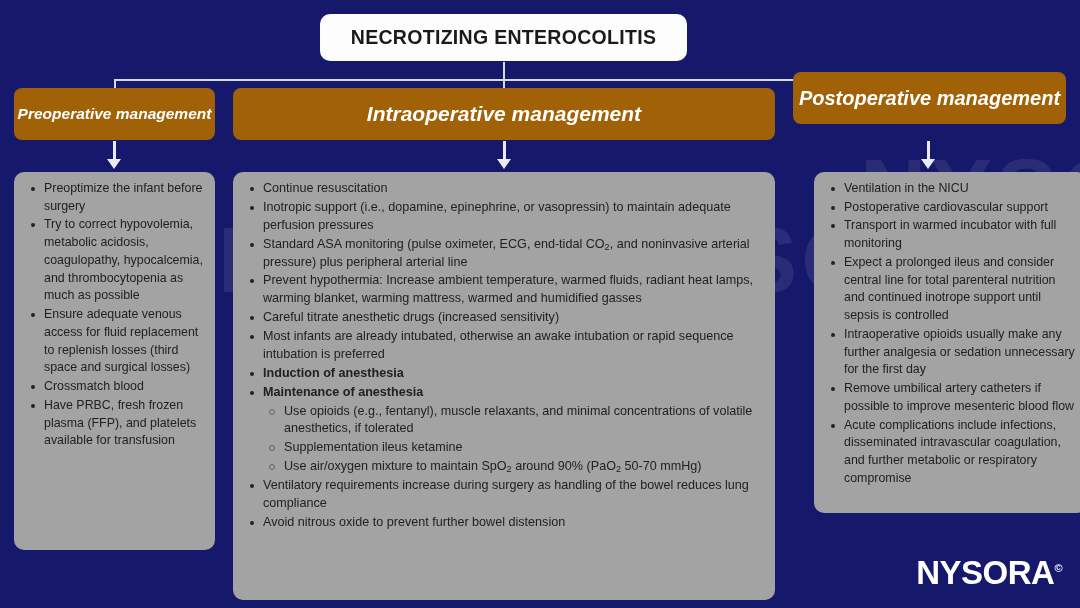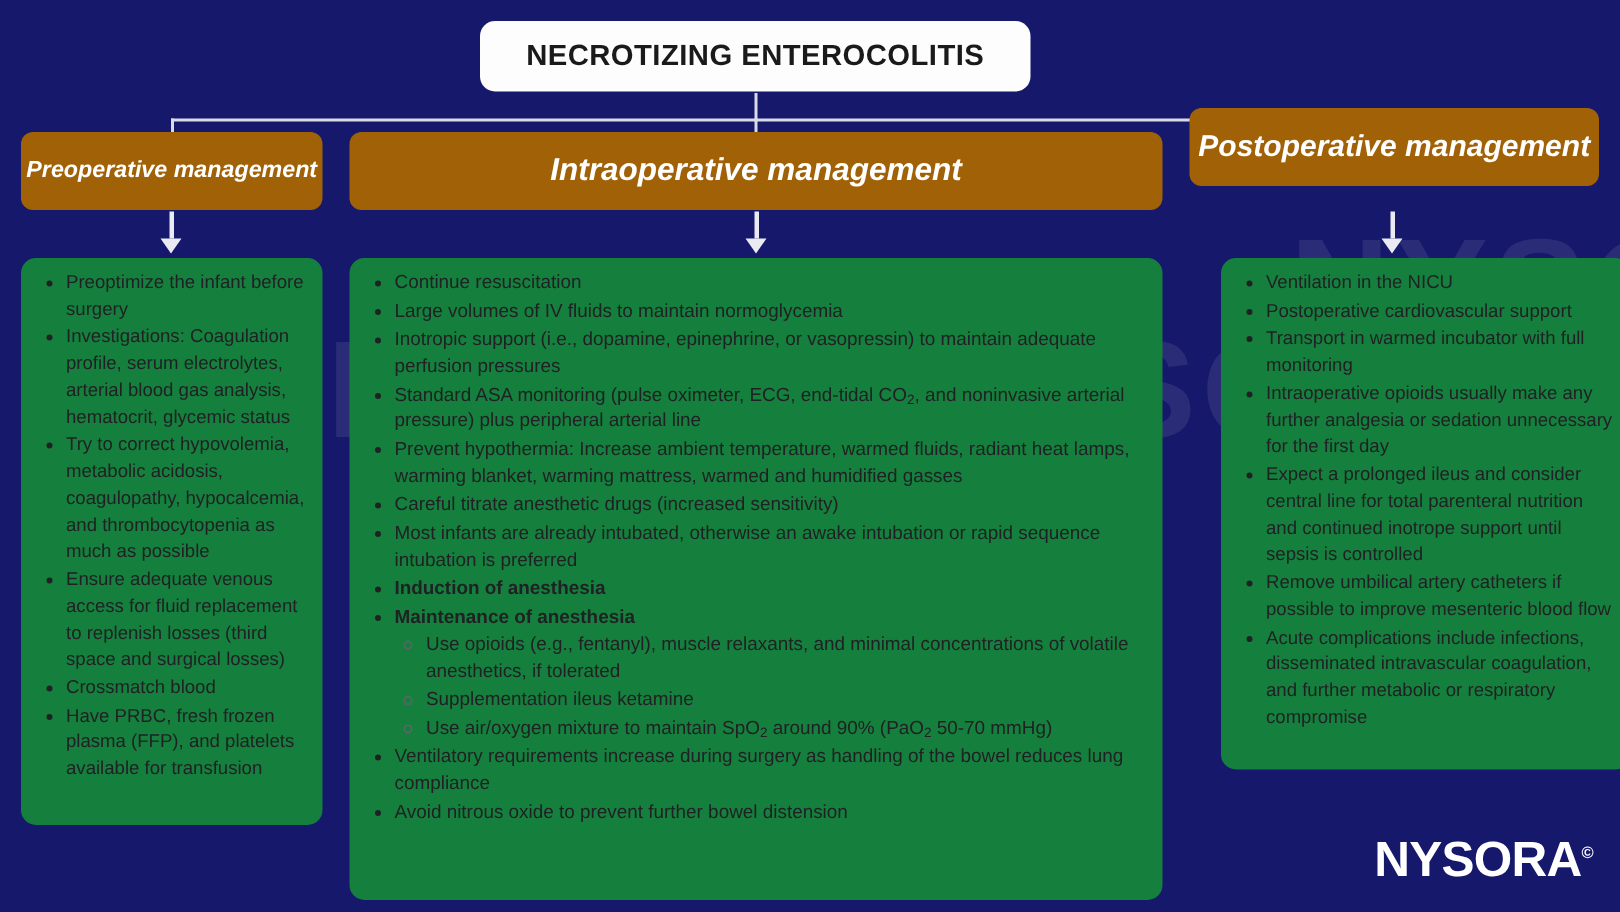--- a/index.html
+++ b/index.html
@@ -107,21 +107,21 @@
     border-right: 7px solid transparent;
     border-top: 10px solid #e9eaf2;
   }
   .arrow-pre   { left: 107px; top: 141px; }
   .arrow-intra { left: 497px; top: 141px; }
   .arrow-post  { left: 921px; top: 141px; }
 
   
   .card {
     position: absolute;
-    background: #15803d;
+    background: #a3a3a3;
     border-radius: 10px;
     z-index: 20;
     overflow: hidden;
   }
   .card-pre   { left: 14px;  top: 172px; width: 201px; height: 378px; }
   .card-intra { left: 233px; top: 172px; width: 542px; height: 428px; }
   .card-post  { left: 814px; top: 172px; width: 273px; height: 341px; }
 
   .card ul {
     list-style: none;
@@ -228,32 +228,30 @@
     <div class="head"></div>
 </div>
 <div class="arrow arrow-post">
   <div class="shaft"></div>
     <div class="head"></div>
 </div>
 
 <div class="card card-pre">
   <ul id="list-pre">
       <li>Preoptimize the infant before surgery</li>
-      <li>Investigations: Coagulation profile, serum electrolytes, arterial blood gas analysis, hematocrit, glycemic status</li>
       <li>Try to correct hypovolemia, metabolic acidosis, coagulopathy, hypocalcemia, and thrombocytopenia as much as possible</li>
       <li>Ensure adequate venous access for fluid replacement to replenish losses (third space and surgical losses)</li>
       <li>Crossmatch blood</li>
       <li>Have PRBC, fresh frozen plasma (FFP), and platelets available for transfusion</li>
     </ul>
 </div>
 
 <div class="card card-intra">
   <ul id="list-intra">
       <li><span>Continue resuscitation</span></li>
-      <li><span>Large volumes of IV fluids to maintain normoglycemia</span></li>
       <li><span>Inotropic support (i.e., dopamine, epinephrine, or vasopressin) to maintain adequate perfusion pressures</span></li>
       <li><span>Standard ASA monitoring (pulse oximeter, ECG, end-tidal CO<sub>2</sub>, and noninvasive arterial pressure) plus peripheral arterial line</span></li>
       <li><span>Prevent hypothermia: Increase ambient temperature, warmed fluids, radiant heat lamps, warming blanket, warming mattress, warmed and humidified gasses</span></li>
       <li><span>Careful titrate anesthetic drugs (increased sensitivity)</span></li>
       <li><span>Most infants are already intubated, otherwise an awake intubation or rapid sequence intubation is preferred</span></li>
       <li class="bold-item"><span>Induction of anesthesia</span></li>
       <li class="bold-item"><span>Maintenance of anesthesia</span><ul>
           <li class="sub" style="font-weight: 400;">Use opioids (e.g., fentanyl), muscle relaxants, and minimal concentrations of volatile anesthetics, if tolerated</li>
           <li class="sub" style="font-weight: 400;">Supplementation ileus ketamine</li>
           <li class="sub" style="font-weight: 400;">Use air/oxygen mixture to maintain SpO<sub>2</sub> around 90% (PaO<sub>2</sub> 50-70 mmHg)</li>
@@ -261,22 +259,22 @@
       <li><span>Ventilatory requirements increase during surgery as handling of the bowel reduces lung compliance</span></li>
       <li><span>Avoid nitrous oxide to prevent further bowel distension</span></li>
     </ul>
 </div>
 
 <div class="card card-post">
   <ul id="list-post">
       <li>Ventilation in the NICU</li>
       <li>Postoperative cardiovascular support</li>
       <li>Transport in warmed incubator with full monitoring</li>
+      <li>Expect a prolonged ileus and consider central line for total parenteral nutrition and continued inotrope support until sepsis is controlled</li>
       <li>Intraoperative opioids usually make any further analgesia or sedation unnecessary for the first day</li>
-      <li>Expect a prolonged ileus and consider central line for total parenteral nutrition and continued inotrope support until sepsis is controlled</li>
       <li>Remove umbilical artery catheters if possible to improve mesenteric blood flow</li>
       <li>Acute complications include infections, disseminated intravascular coagulation, and further metabolic or respiratory compromise</li>
     </ul>
 </div>
 
 <div class="logo">
   <span>NYSORA</span><span class="reg">©</span>
 </div>
 
 </body></html>

